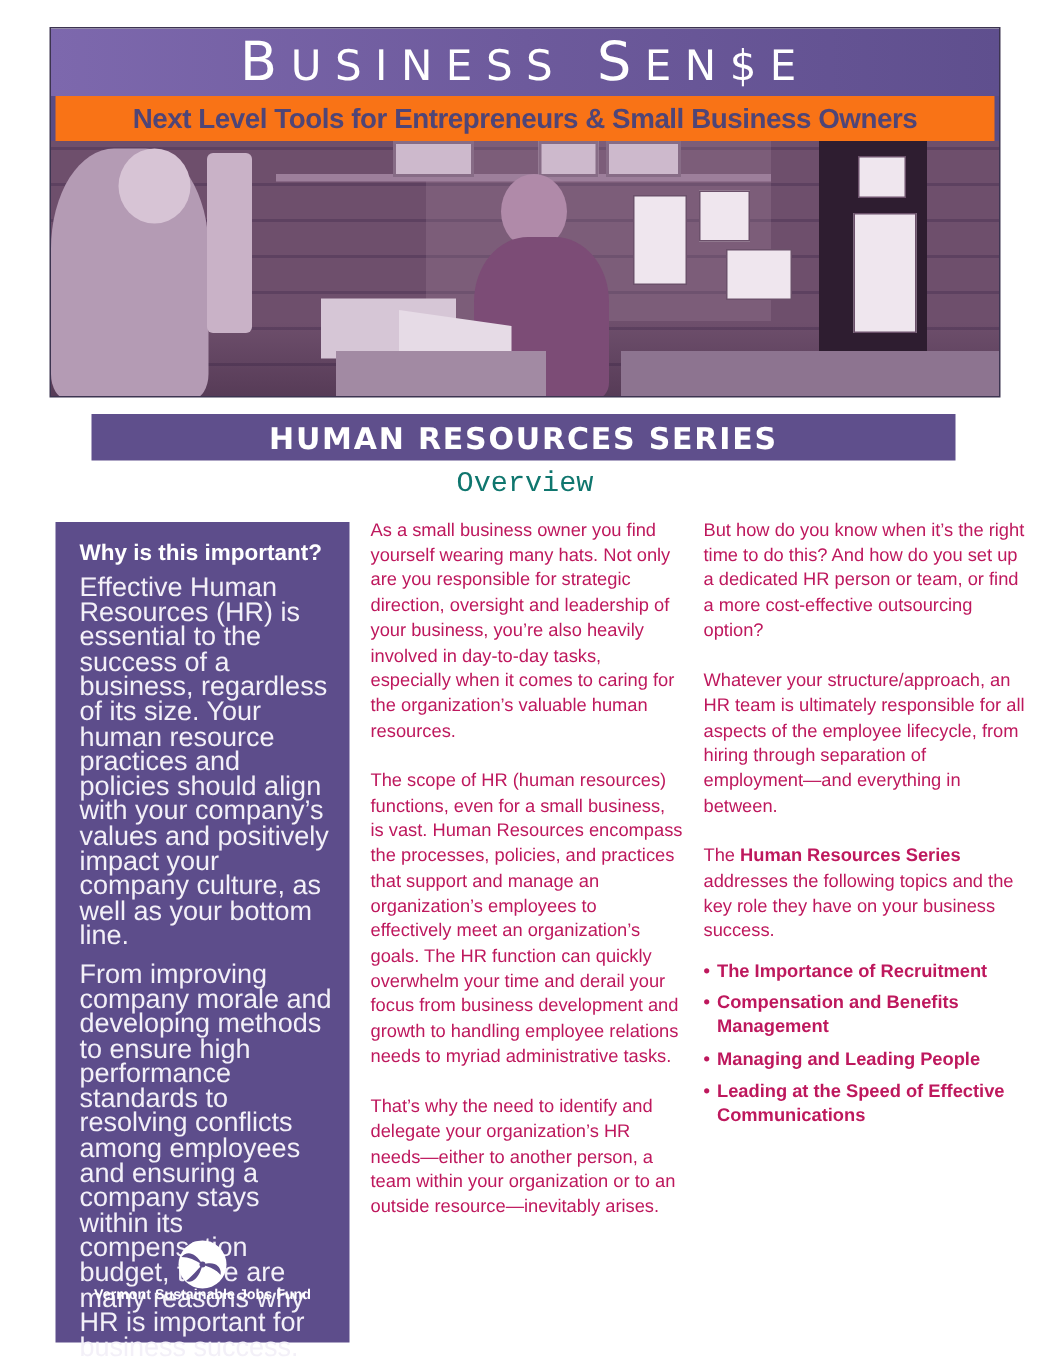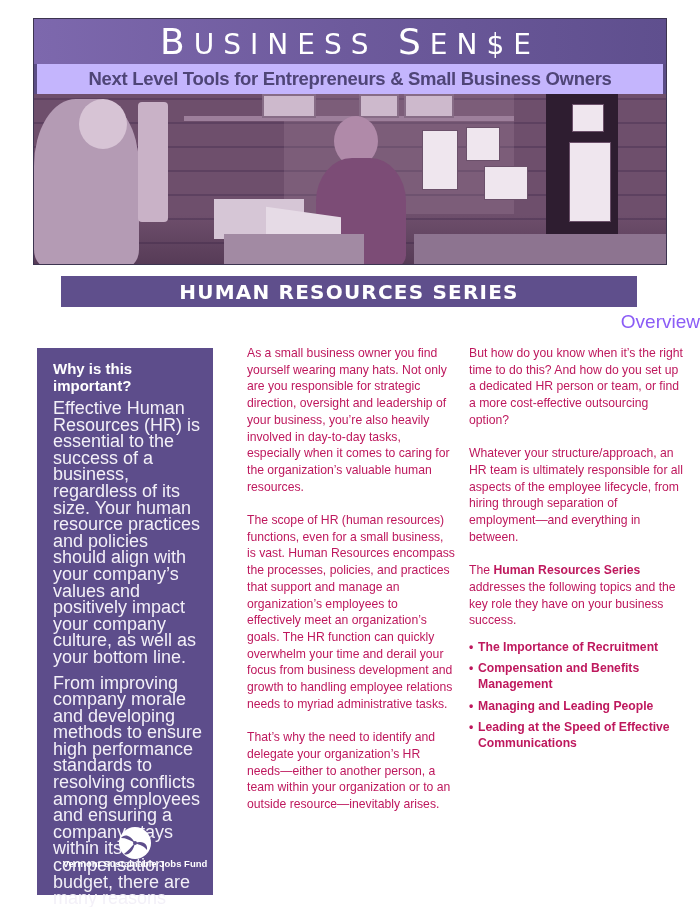--- a/index.html
+++ b/index.html
@@ -6,45 +6,45 @@
   body { width: 700px; height: 907px; position: relative; overflow: hidden;
          font-family: "Liberation Sans", sans-serif; color: #2a2a2a; }
 
   .masthead { position: absolute; left: 33px; top: 18px; width: 634px; height: 247px;
               border: 1px solid #3c3450; box-sizing: border-box; overflow: hidden; }
   .title-band { height: 45px; background: linear-gradient(90deg, #7d68ad 0%, #6d5a9c 50%, #5f4f8e 100%);
                 display: flex; align-items: center; justify-content: center; }
   .title-band h1 { margin: 0; color: #ffffff; font-family: "DejaVu Sans", sans-serif; font-weight: normal;
                    font-size: 36px; letter-spacing: 9px; line-height: 1; }
   .title-band h1 .sc { font-size: 28px; }
-  .subtitle-band { height: 30px; background: #c4b5fd; display: flex; align-items: center; justify-content: center;
+  .subtitle-band { height: 30px; background: #f97316; display: flex; align-items: center; justify-content: center;
                    border-left: 3px solid #5b4d85; border-right: 3px solid #5b4d85; box-sizing: border-box; }
   .subtitle-band span { color: #4f4577; font-weight: bold; font-size: 18.5px; letter-spacing: -0.3px; }
   .photo { position: relative; height: 172px;
            background:
              linear-gradient(180deg, rgba(0,0,0,0) 70%, rgba(40,20,45,0.35) 100%),
              repeating-linear-gradient(0deg, #6e4f6c 0px, #6e4f6c 22px, #5d4160 22px, #5d4160 24px),
              #6a4b68; }
   .photo .wall-light { position: absolute; left: 250px; top: 0; width: 230px; height: 120px;
                        background: rgba(190,160,185,0.18); }
   .photo .shelf { position: absolute; left: 150px; top: 22px; width: 330px; height: 5px; background: #9d7f9b; }
   .photo .frame { position: absolute; background: #cdb9cc; border: 2px solid #876c86; }
   .photo .person { position: absolute; border-radius: 40% 40% 10% 10%; }
   .photo .counter { position: absolute; left: 380px; top: 140px; width: 254px; height: 32px; background: #8d7490; }
   .photo .box { position: absolute; background: #d6c6d6; }
   .photo .cabinet { position: absolute; left: 512px; top: 0; width: 72px; height: 160px; background: #2e1d30; }
   .photo .poster { position: absolute; background: #efe6ee; border: 1px solid #6b506a; }
 
   .series-bar { position: absolute; left: 61px; top: 276px; width: 576px; height: 31px; background: #5f4f8c;
                 display: flex; align-items: center; justify-content: center; }
   .series-bar span { color: #ffffff; font-family: "DejaVu Sans", sans-serif; font-weight: bold; font-size: 20px; letter-spacing: 1.2px; }
-  .overview { position: absolute; left: 0; width: 700px; top: 311px; text-align: right;
-              color: #8b5cf6; font-size: 19px; }
+  .overview { position: absolute; left: 0; width: 700px; top: 311px; text-align: center;
+              color: #0f766e; font-size: 19px; font-family: Liberation Mono, monospace; }
 
-  .sidebar { position: absolute; left: 37px; top: 348px; width: 176px; height: 547px; background: #5d4d8b;
+  .sidebar { position: absolute; left: 37px; top: 348px; width: 196px; height: 547px; background: #5d4d8b;
              box-sizing: border-box; padding: 12px 10px 0 16px; color: #ffffff; }
   .sidebar h2 { margin: 0 0 6px 0; font-size: 15px; font-weight: bold; color: #ffffff; }
   .sidebar p { margin: 0 0 9px 0; font-size: 18px; line-height: 16.6px; color: #f3f0f8; }
   .sidebar .logo { position: absolute; left: 0; width: 196px; top: 478px; text-align: center; }
   .sidebar .logo svg { display: block; margin: 0 auto; }
   .sidebar .logo-text { position: absolute; left: 0; width: 196px; top: 510px; text-align: center;
                         font-size: 9.5px; font-weight: bold; color: #ffffff; }
 
   .col { position: absolute; top: 345px; font-size: 12.2px; line-height: 16.7px; color: #be185d; }
   .col p { margin: 0 0 16.7px 0; }

